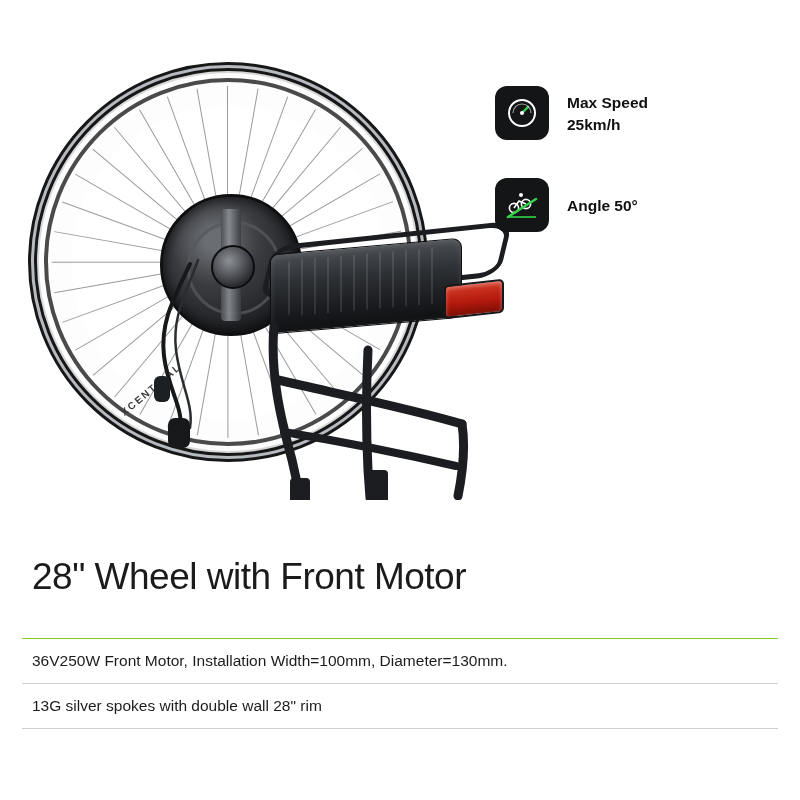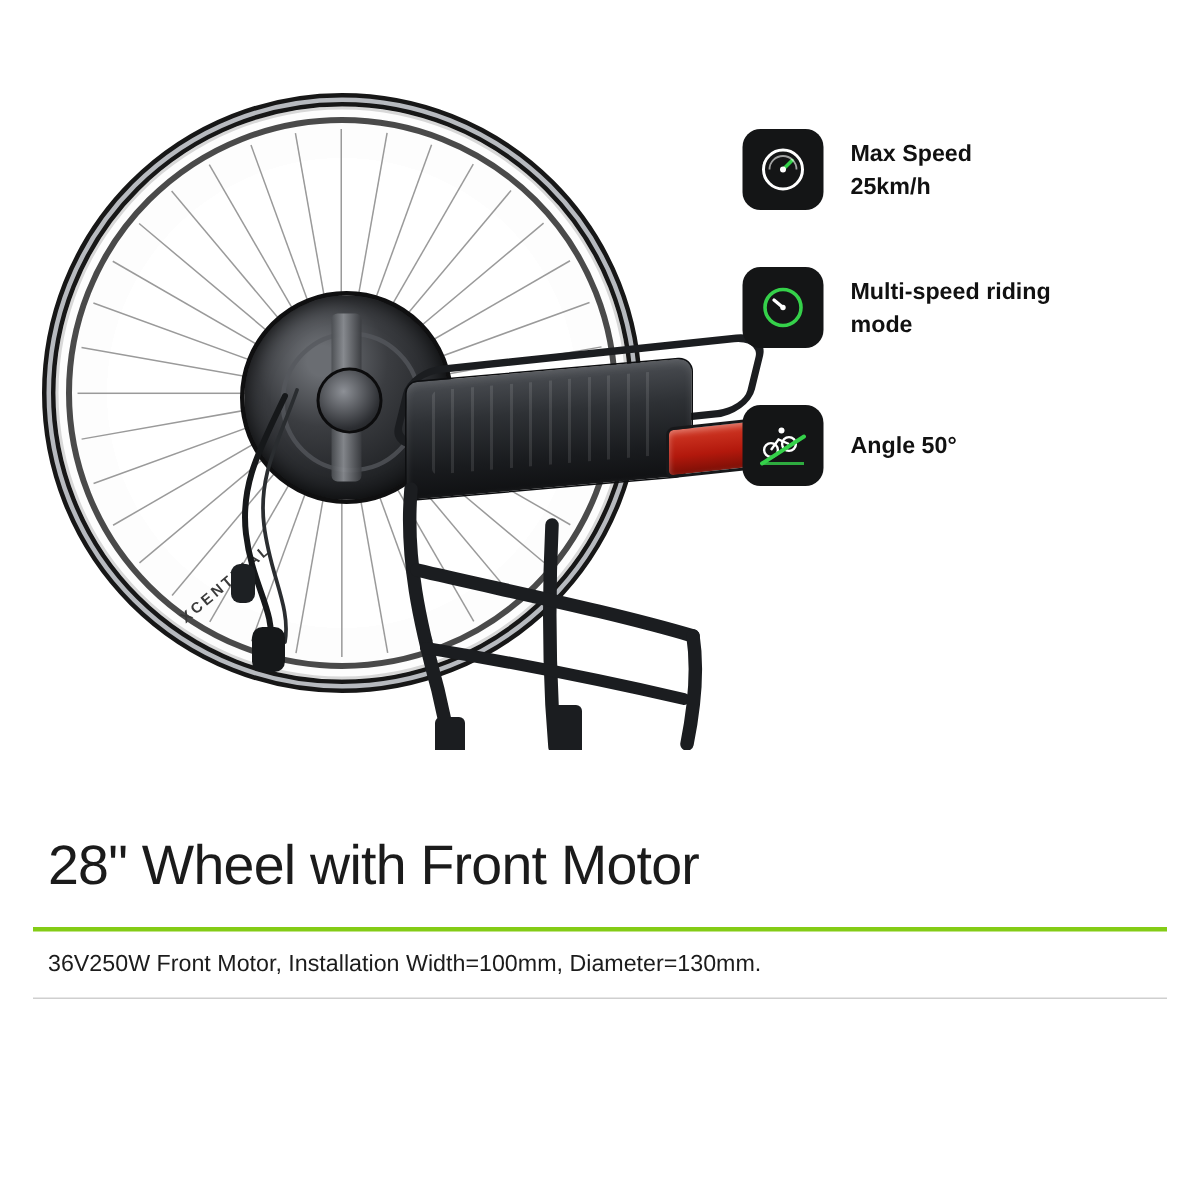--- a/index.html
+++ b/index.html
@@ -253,23 +253,23 @@
     left: 32px;
     top: 556px;
     font-size: 37px;
     letter-spacing: -0.5px;
     color: #1b1b1b;
     font-weight: normal;
   }
   .specs {
     position: absolute;
     left: 22px;
-    top: 618px;
+    top: 638px;
     width: 756px;
-    border-top: 3px solid #84cc16;
+    border-top: 1px solid #84cc16;
   }
   .spec-row {
     padding: 13px 12px 13px 10px;
     font-size: 15.5px;
     color: #1c1c1c;
     border-bottom: 1px solid #cfcfcf;
     white-space: nowrap;
   }
 </style>
 </head>
@@ -368,33 +368,20 @@
           <circle cx="17" cy="17" r="2" fill="#ffffff"></circle>
           <path d="M8 17 A9 9 0 0 1 26 17" fill="none" stroke="#ffffff" stroke-width="1.2" opacity=".6"></path>
         </svg>
       </div>
       <div class="feature-text">
         <div>Max Speed</div>
         <div>25km/h</div>
       </div>
     </div>
 
-    <div class="feature-row">
-      <div class="feature-icon">
-        <svg width="34" height="34" viewBox="0 0 34 34">
-          <circle cx="17" cy="17" r="12" fill="none" stroke="#35d14a" stroke-width="2.4"></circle>
-          <path d="M17 17 L11 12" stroke="#ffffff" stroke-width="2.2" stroke-linecap="round"></path>
-          <circle cx="17" cy="17" r="1.8" fill="#ffffff"></circle>
-        </svg>
-      </div>
-      <div class="feature-text">
-        <div>Multi-speed riding</div>
-        <div>mode</div>
-      </div>
-    </div>
 
     <div class="feature-row">
       <div class="feature-icon">
         <svg width="36" height="36" viewBox="0 0 36 36">
           <circle cx="10" cy="21" r="4.6" fill="none" stroke="#ffffff" stroke-width="1.6"></circle>
           <circle cx="22" cy="17" r="4.6" fill="none" stroke="#ffffff" stroke-width="1.6"></circle>
           <path d="M10 21 L15 14 L22 17" stroke="#ffffff" stroke-width="1.6" fill="none"></path>
           <circle cx="17" cy="8" r="2" fill="#ffffff"></circle>
           <path d="M4 30 L32 12" stroke="#35d14a" stroke-width="2.6" stroke-linecap="round"></path>
           <path d="M4 30 L32 30" stroke="#35d14a" stroke-width="2" opacity=".8"></path>
@@ -406,13 +393,14 @@
     </div>
 
 
   </div>
 </div>
 
 <div class="title">28" Wheel with Front Motor</div>
 
 <div class="specs">
   <div class="spec-row">36V250W Front Motor, Installation Width=100mm, Diameter=130mm.</div>
+  <div class="spec-row">13G silver spokes with double wall 28" rim</div>
 </div>
 
 </body></html>

